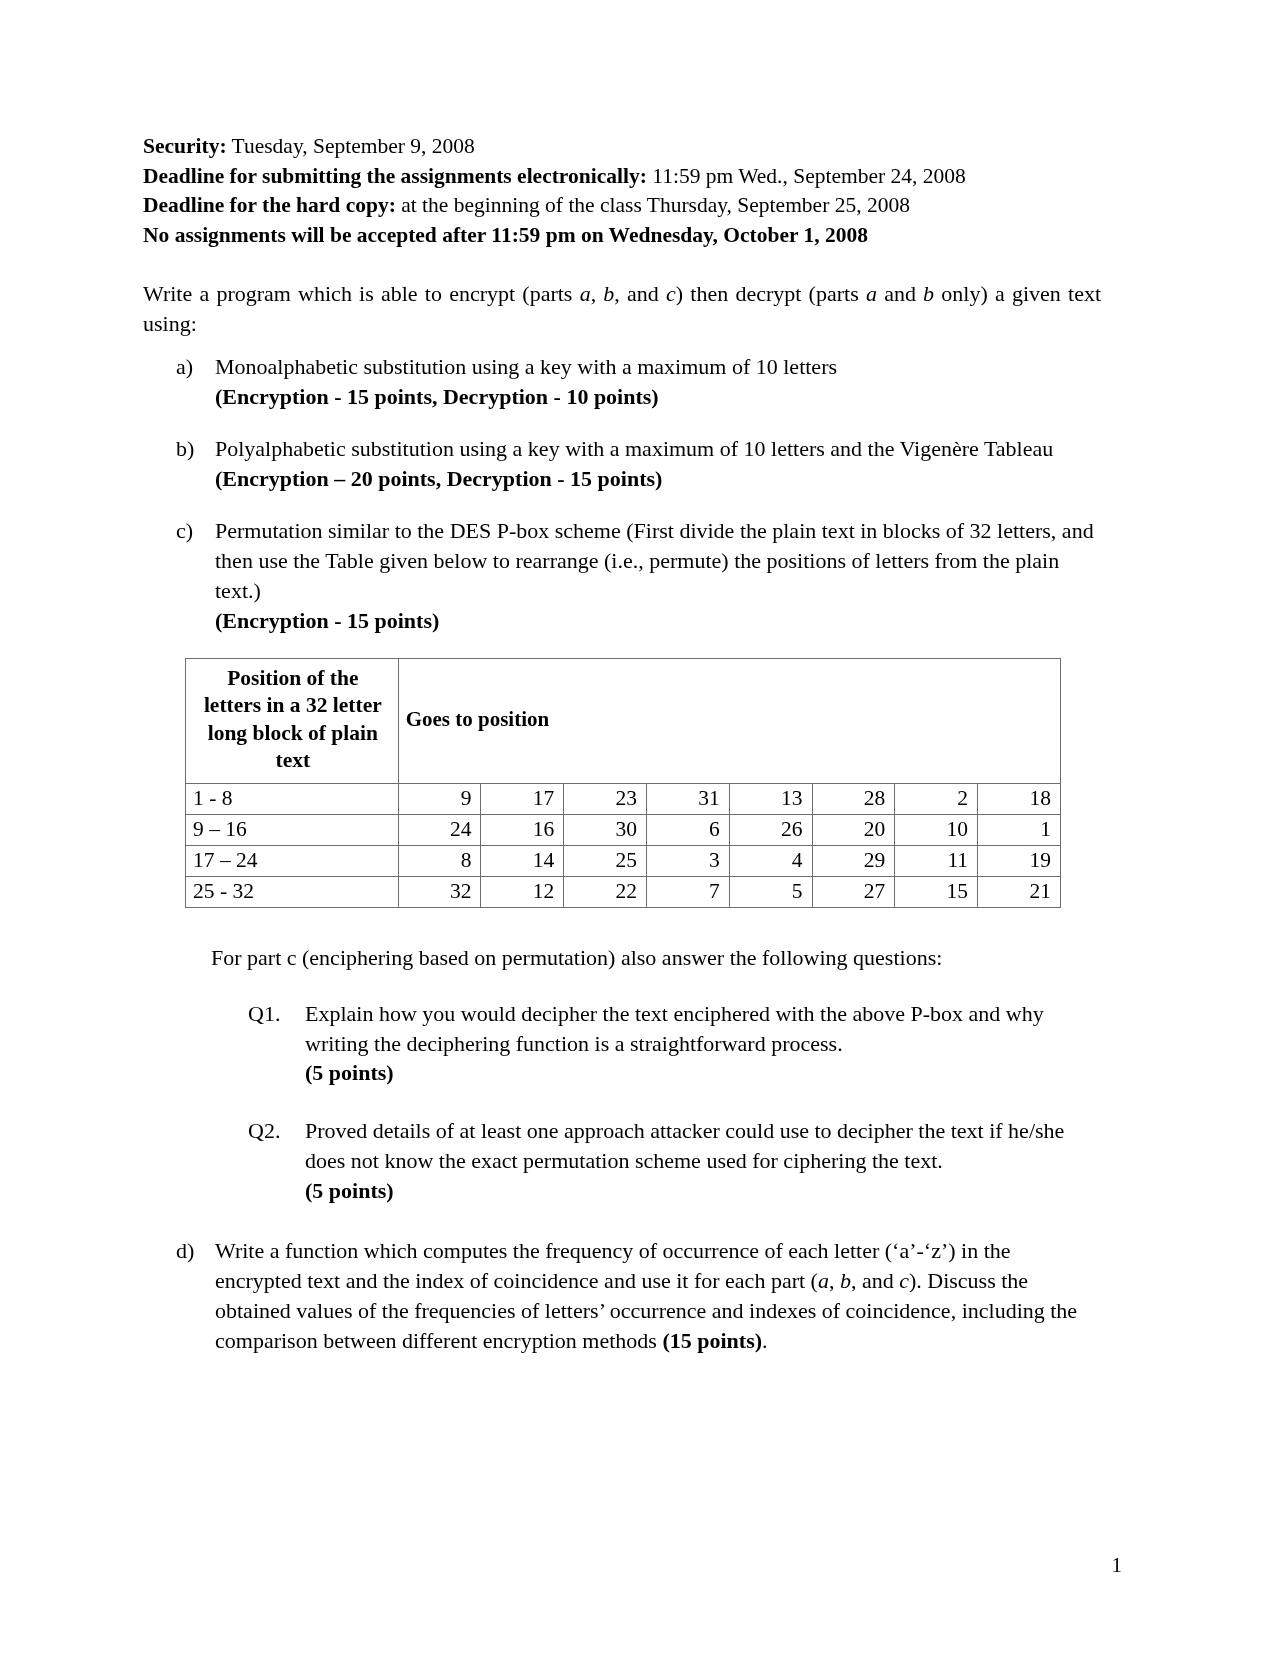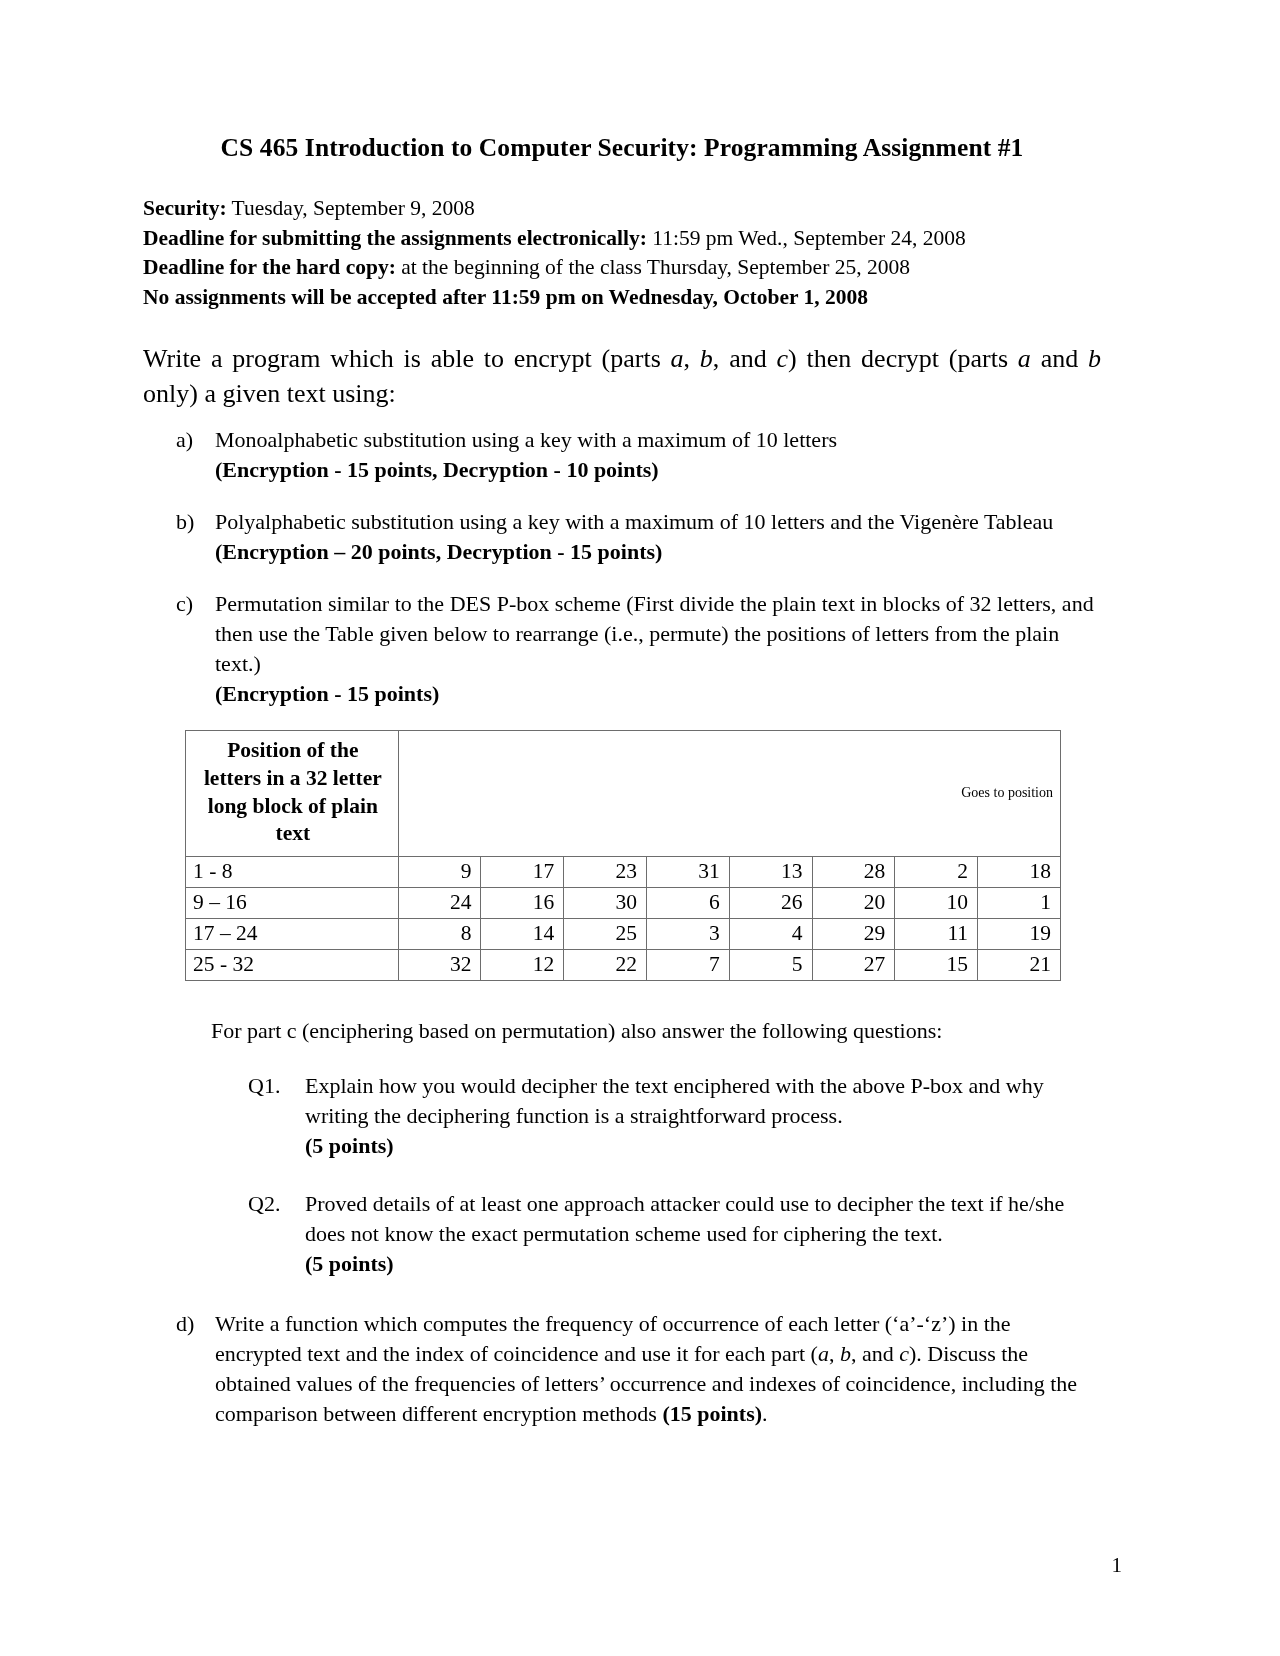--- a/index.html
+++ b/index.html
@@ -36,21 +36,21 @@
     letter-spacing: 0.1px;
     line-height: 1.25;
   }
   .meta-line {
     font-size: 21.5px;
     line-height: 1.38;
     margin: 0;
   }
   .meta-line b { font-weight: bold; }
   .intro {
-    font-size: 26px;
+    font-size: 22px;
     line-height: 1.36;
     margin: 28px 0 0 0;
     text-align: justify;
   }
   .intro i, .it { font-style: italic; }
 
   ol.parts {
     list-style: none;
     margin: 14px 0 0 0;
     padding: 0;
@@ -89,23 +89,23 @@
   table.pbox th.hdr-left {
     width: 232px;
     text-align: center;
     font-weight: bold;
     line-height: 1.28;
     vertical-align: top;
     padding: 6px 8px 8px 10px;
     font-size: 21.5px;
   }
   table.pbox th.hdr-right {
-    text-align: right;
-    font-weight: normal;
-    font-size: 14px;
+    text-align: left;
+    font-weight: bold;
+    font-size: 21px;
     vertical-align: middle;
   }
   table.pbox td.rowlabel {
     text-align: left;
     width: 232px;
     font-size: 21.5px;
     padding-bottom: 3px;
   }
   table.pbox td.num {
     text-align: right;
@@ -150,21 +150,20 @@
     bottom: 78px;
     font-size: 21px;
   }
 </style>
 </head>
 <body>
 
 <div class="page">
   <div class="content">
 
-    <h1 class="title">CS 465 Introduction to Computer Security:  Programming Assignment #1</h1>
 
     <div>
       <p class="meta-line"><b>Security:</b><span> Tuesday, September 9, 2008</span></p>
       <p class="meta-line"><b>Deadline for submitting the assignments electronically:</b><span> 11:59 pm Wed., September 24, 2008</span></p>
       <p class="meta-line"><b>Deadline for the hard copy:</b><span> at the beginning of the class Thursday, September 25, 2008</span></p>
       <p class="meta-line"><b>No assignments will be accepted after 11:59 pm on Wednesday, October 1, 2008</b></p>
     </div>
 
     <p class="intro"><span>Write a program which is able to encrypt (parts </span><i class="it">a</i><span>, </span><i class="it">b</i><span>, and </span><i class="it">c</i><span>) then decrypt (parts </span><i class="it">a</i><span> and </span><i class="it">b</i><span> only) a given text using:</span></p>
 

